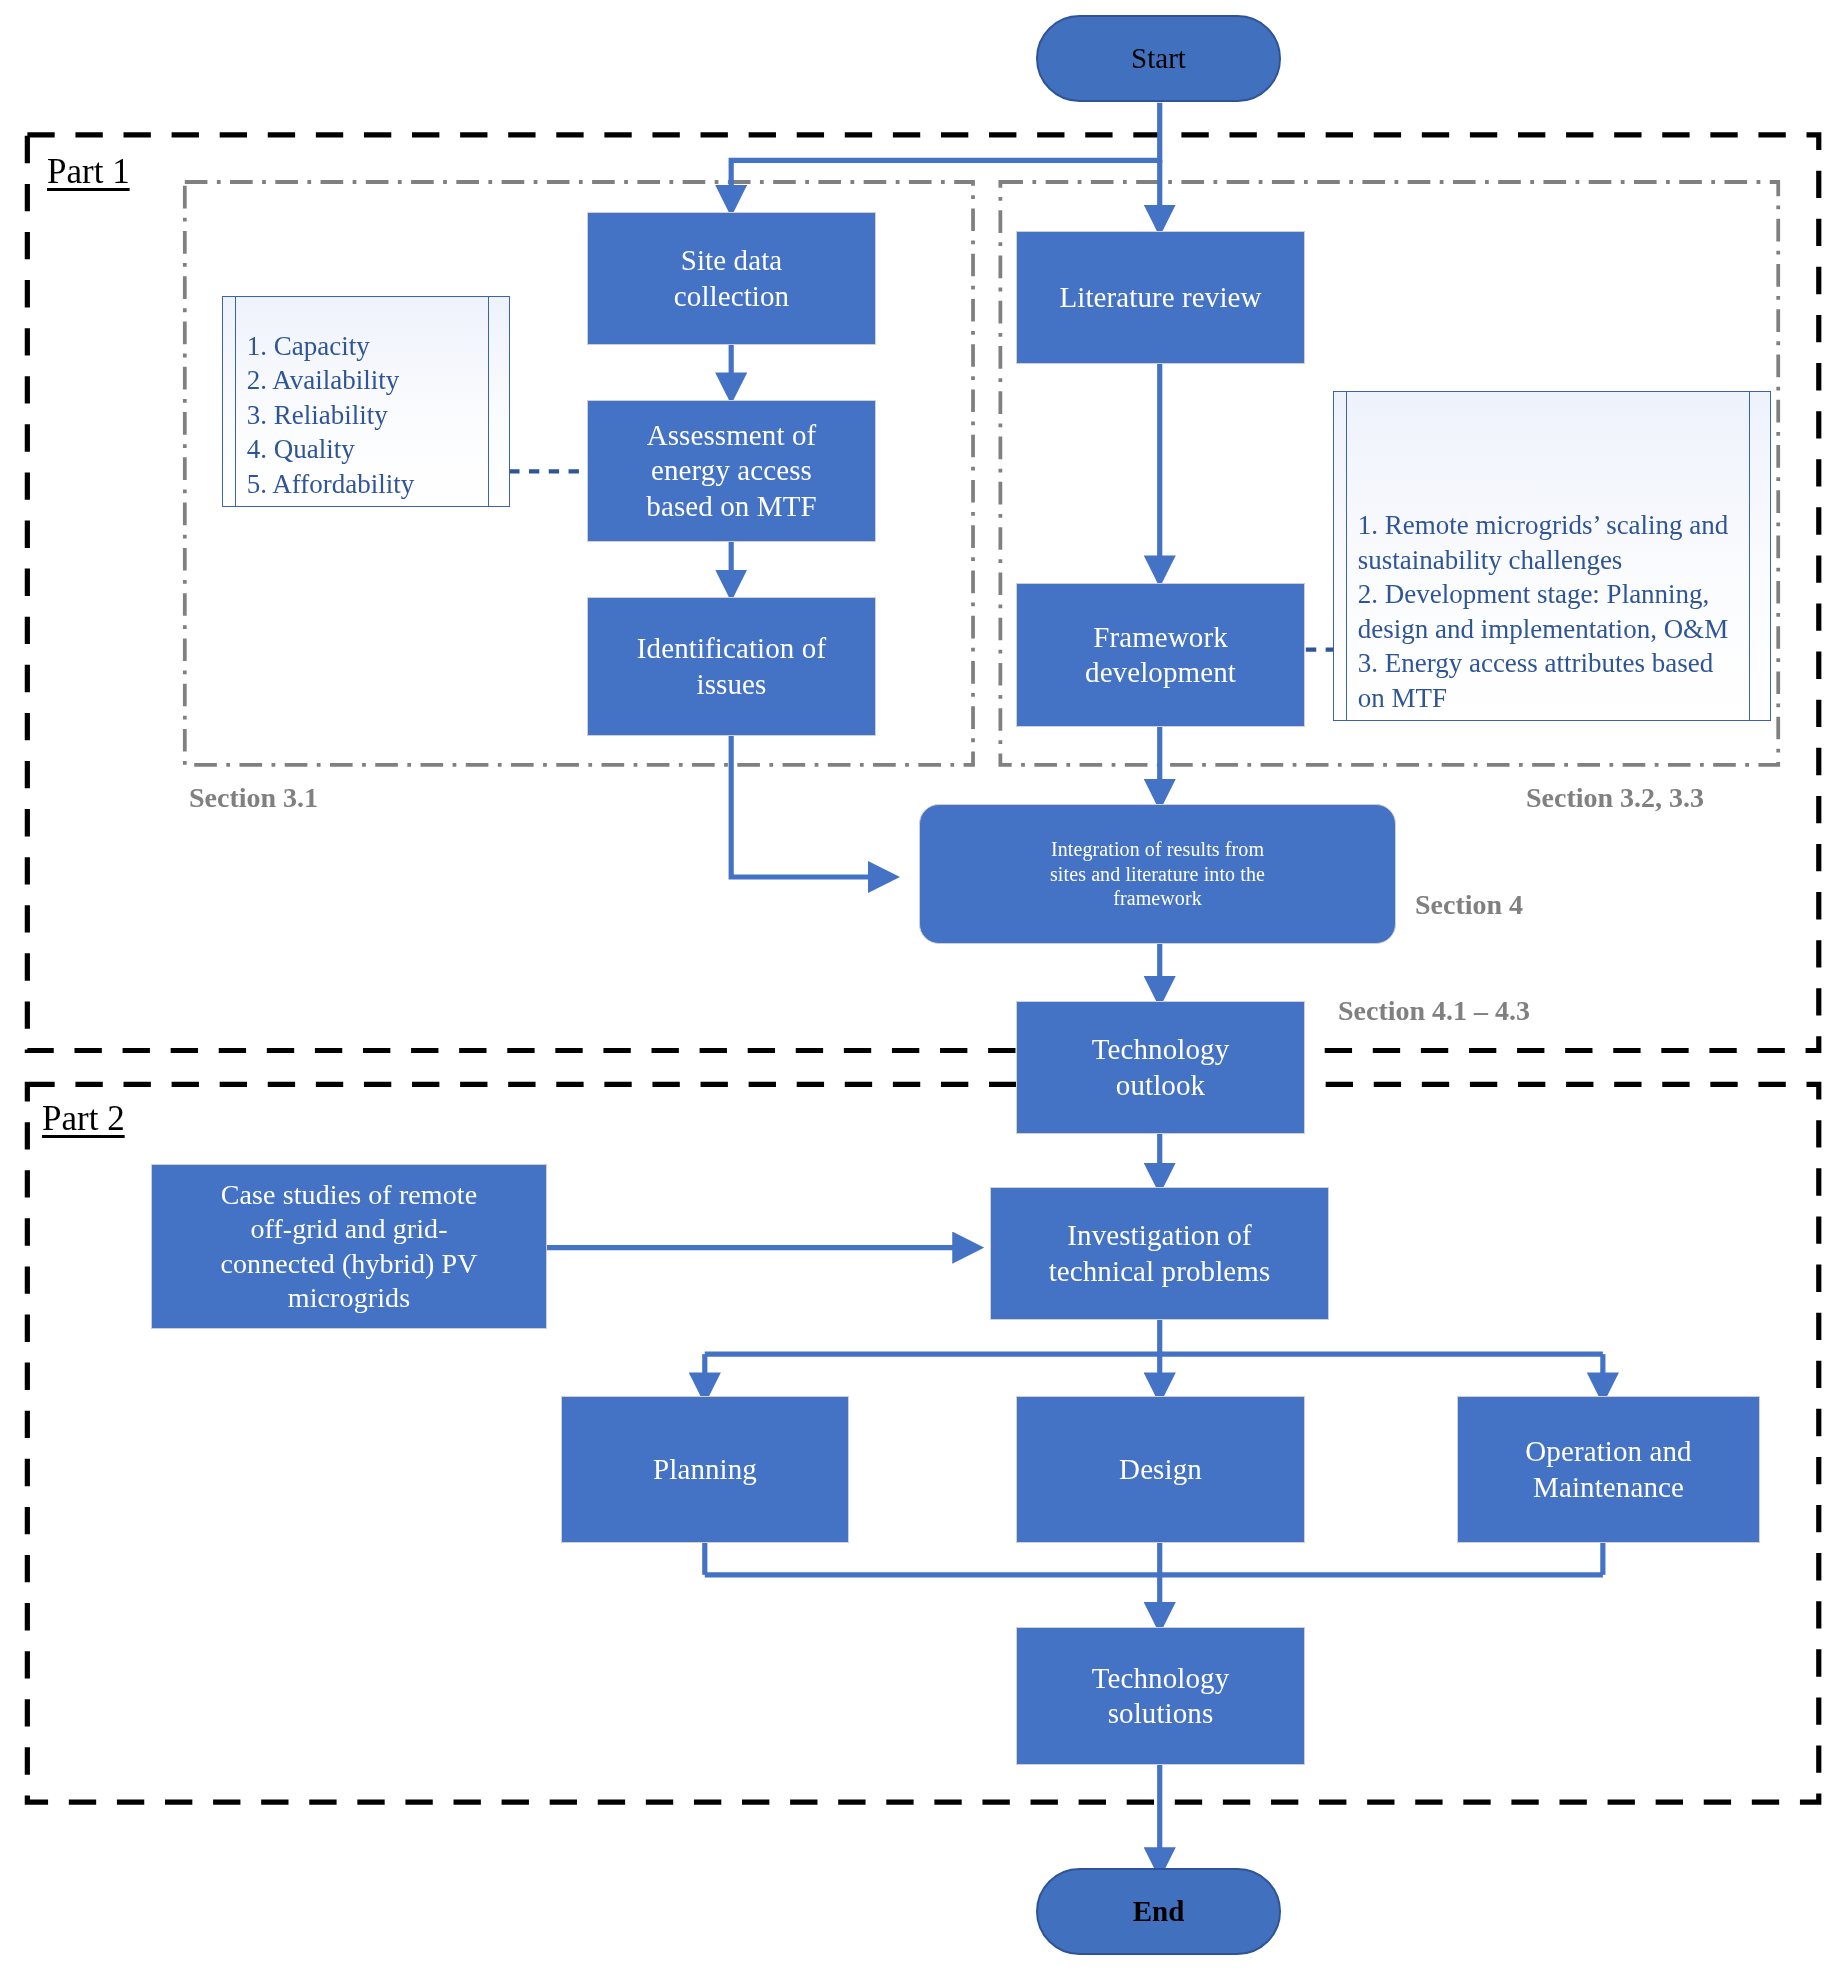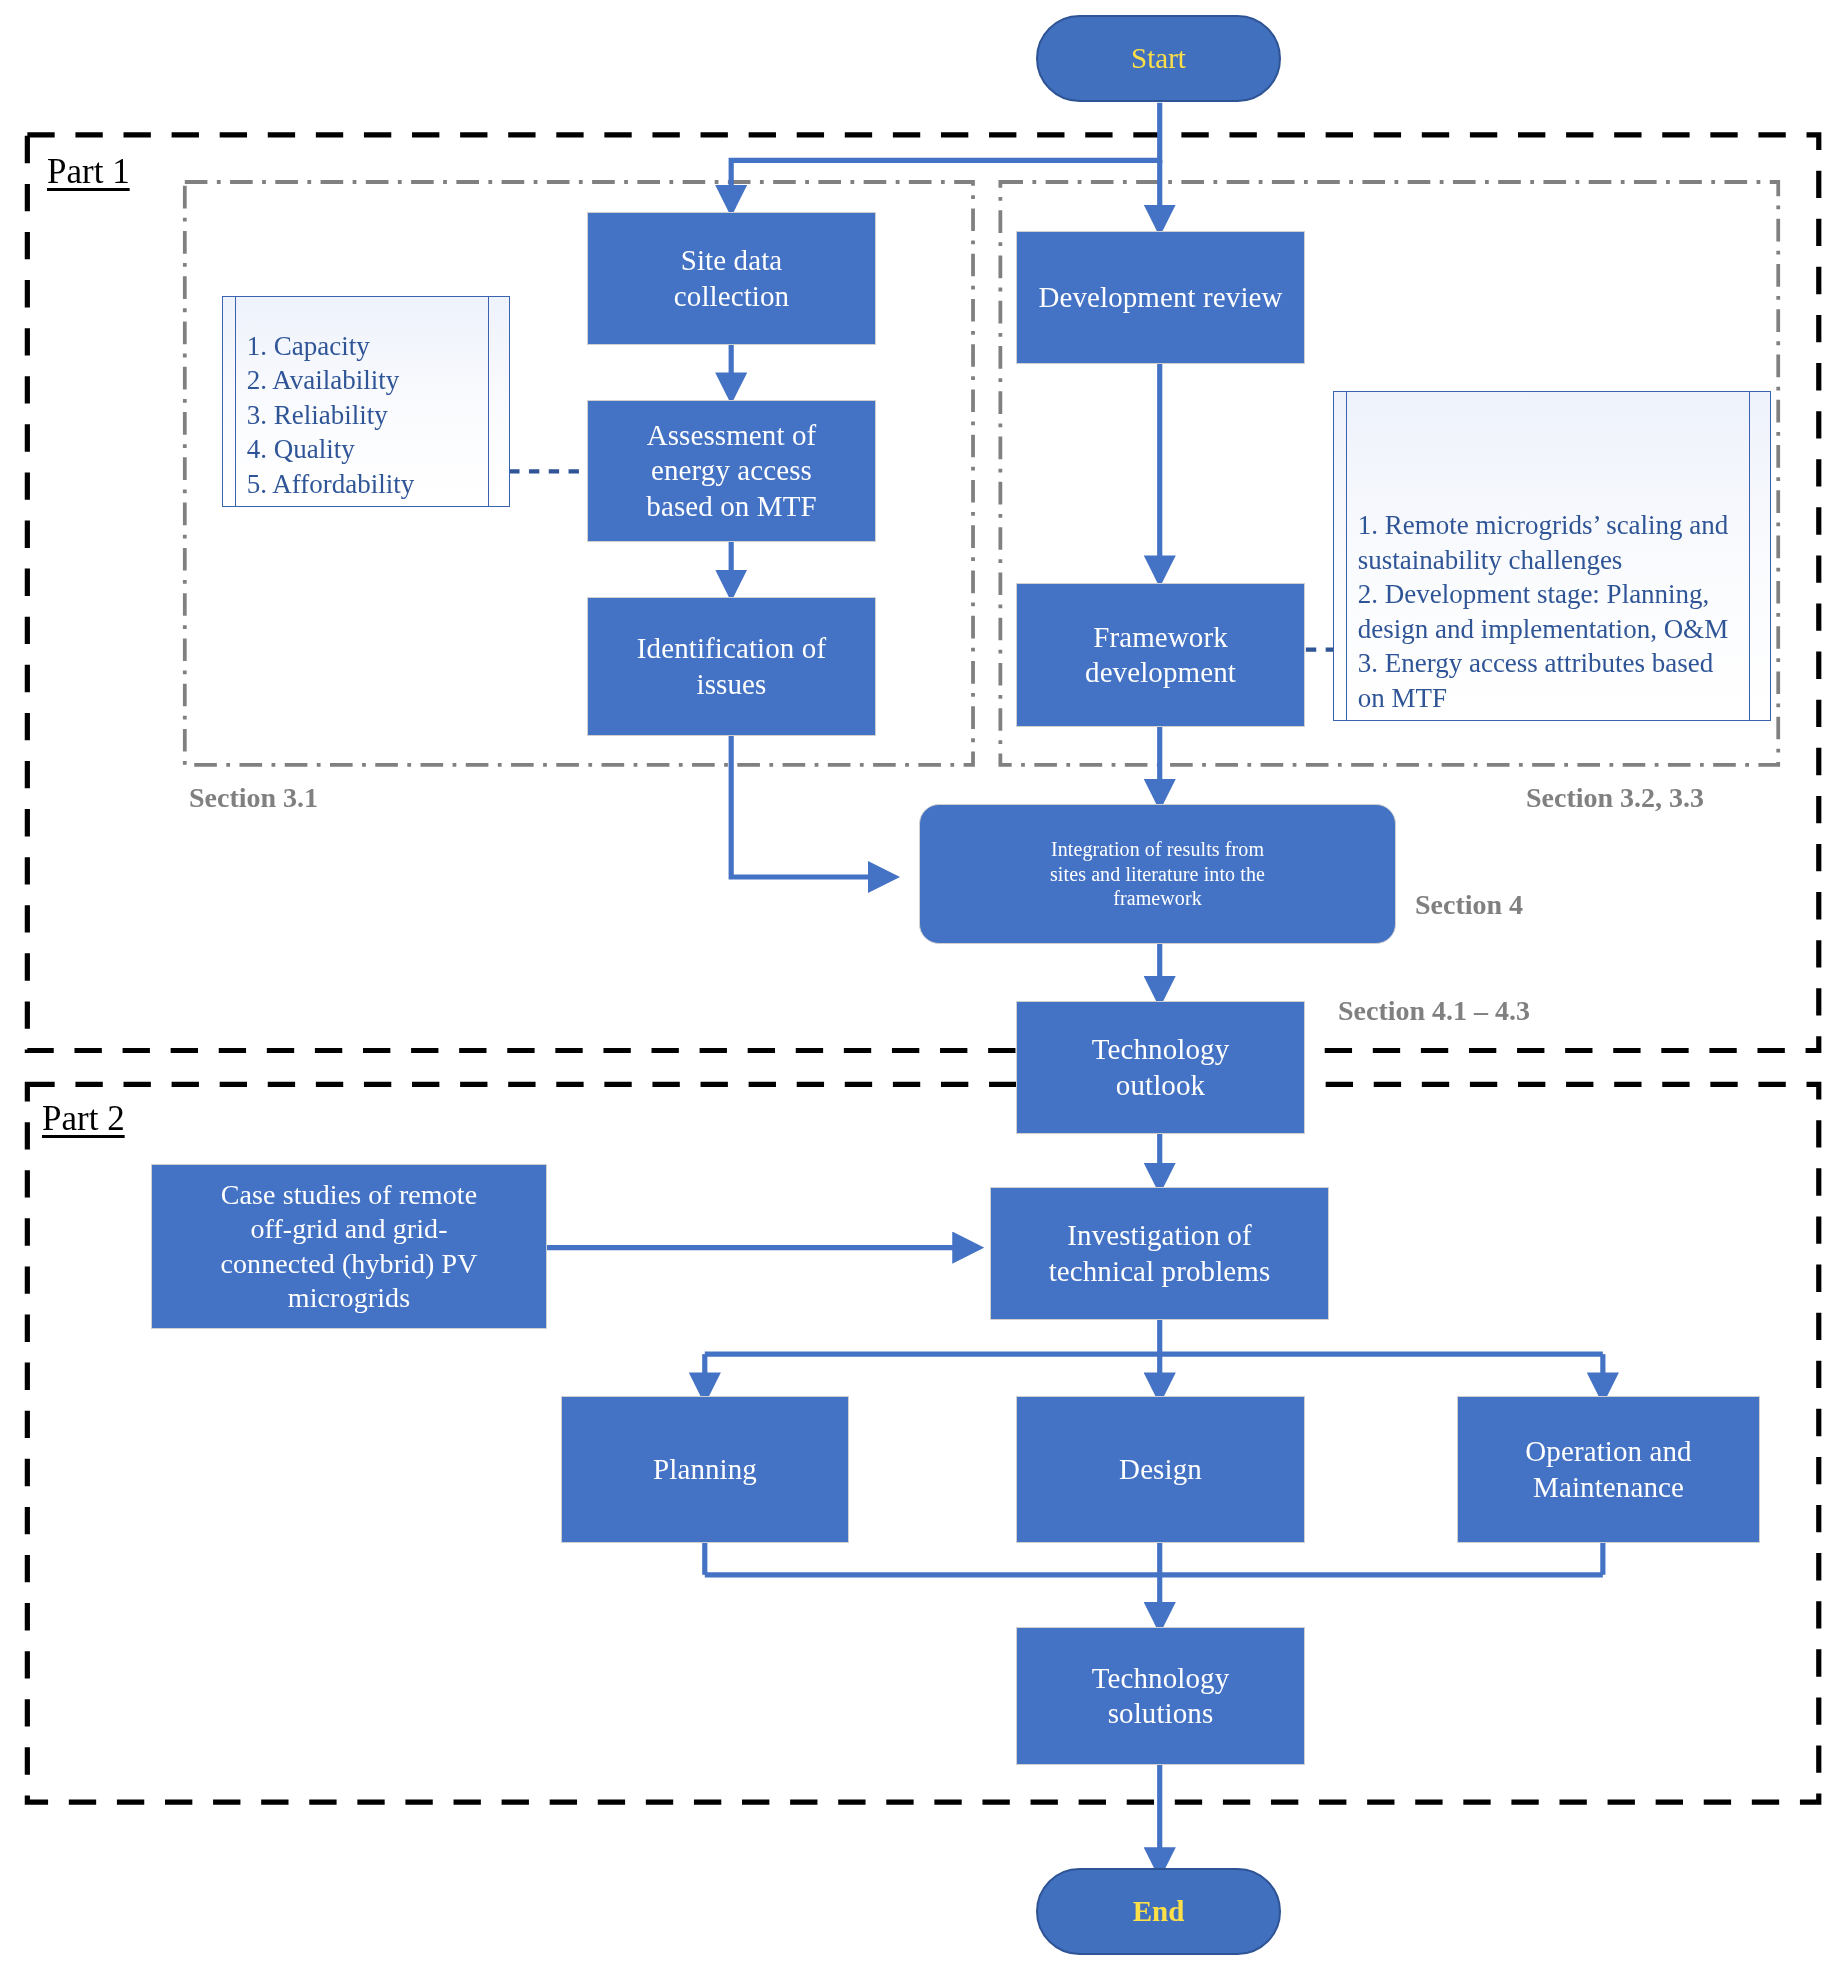--- a/index.html
+++ b/index.html
@@ -37,21 +37,21 @@
     line-height: 1.22;
     padding: 2.8px 6.6px;
     letter-spacing: 0.1px;
   }
   .terminator {
     position: absolute;
     box-sizing: border-box;
     display: flex;
     align-items: center;
     justify-content: center;
-    color: #fde047;
+    color: #000000;
     background: #4170BE;
     border: 2.4px solid #2F5496;
     border-radius: 471px;
     font-size: 29px;
   }
 
   
   .note {
     position: absolute;
     box-sizing: border-box;
@@ -172,21 +172,21 @@
   <div class="node" style="left:587px; top:212px; width:289px; height:133px; white-space:pre-line;">Site data
 collection</div>
 
   <div class="node" style="left:587px; top:400px; width:289px; height:142px; white-space:pre-line;">Assessment of
 energy access
 based on MTF</div>
 
   <div class="node" style="left:587px; top:597px; width:289px; height:139px; white-space:pre-line;">Identification of
 issues</div>
 
-  <div class="node" style="left:1016px; top:231px; width:289px; height:133px; white-space:pre-line;">Development review</div>
+  <div class="node" style="left:1016px; top:231px; width:289px; height:133px; white-space:pre-line;">Literature review</div>
 
   <div class="node" style="left:1016px; top:583px; width:289px; height:144px; white-space:pre-line;">Framework
 development</div>
 
   <div class="node" style="left:919px; top:804px; width:477px; height:140px; white-space:pre-line; font-size:20px;border-radius:20px;">Integration of results from
 sites and literature into the
 framework</div>
 
   <div class="node" style="left:1016px; top:1001px; width:289px; height:133px; white-space:pre-line;">Technology
 outlook</div>

